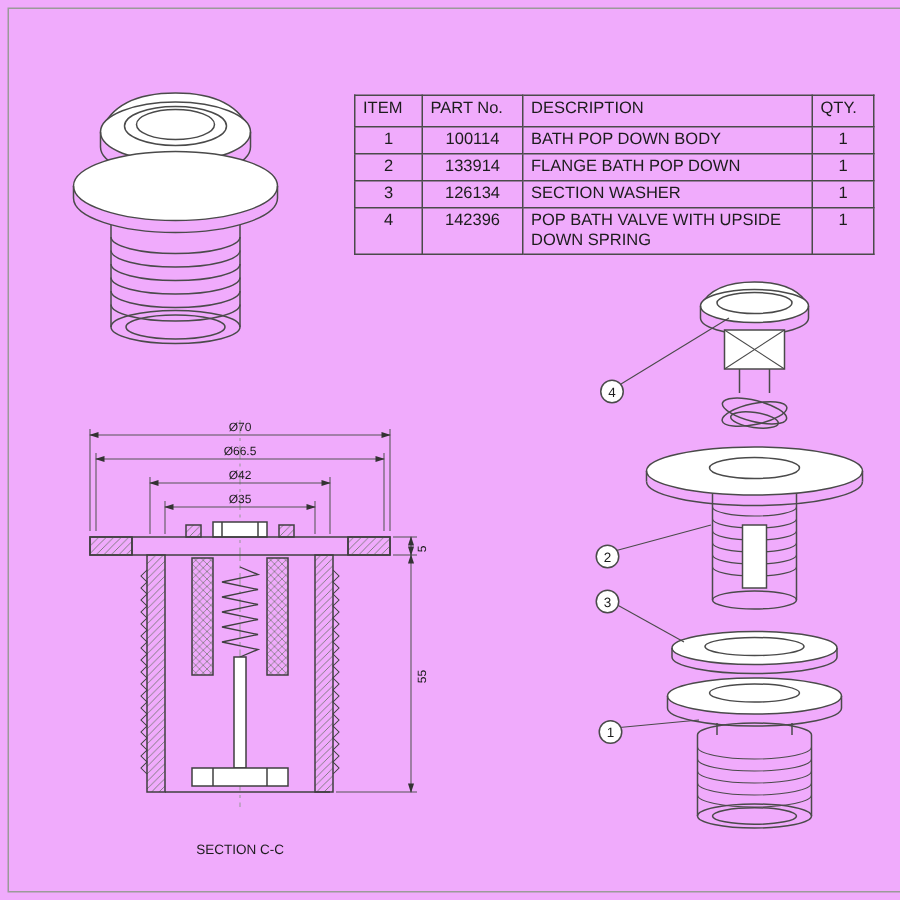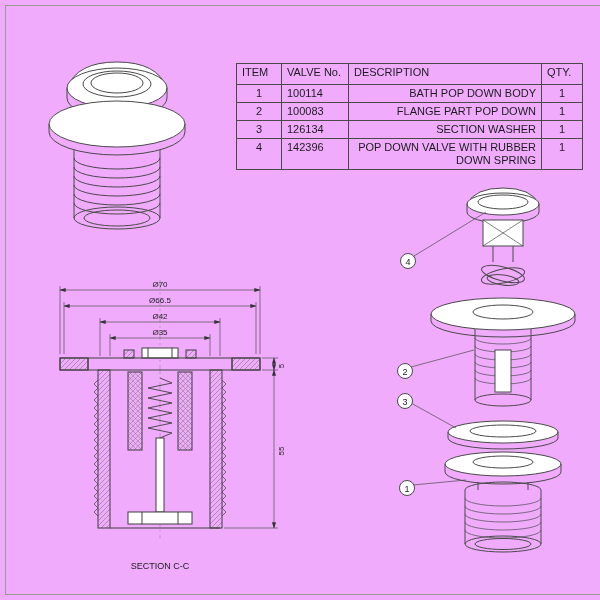--- a/index.html
+++ b/index.html
@@ -35,22 +35,22 @@
   .parts-table th, .parts-table td {
     border: 1px solid #4a4a4a;
     font-weight: normal;
     padding: 2px 5px;
     line-height: 13px;
     vertical-align: top;
     overflow: hidden;
   }
   .parts-table th { text-align: left; height: 16px; }
   .col-item  { width: 34px; text-align: center; }
-  .col-part  { width: 56px; text-align: left; }
-  .col-desc  { width: 182px; text-align: right; }
+  .col-part  { width: 56px; text-align: center; }
+  .col-desc  { width: 182px; text-align: left; }
   .col-qty   { width: 30px; text-align: center; }
   td.col-qty { text-align: center; }
   
   .view { position: absolute; }
   .iso-view      { left: 22px;  top: 36px;  }
   .section-view  { left: 28px;  top: 276px; }
   .exploded-view { left: 368px; top: 182px; }
   svg text {
     font-family: "Liberation Sans", sans-serif;
     fill: #1c1c1c;
@@ -62,48 +62,48 @@
 </head>
 <body>
 
 <div class="sheet">
   <div class="border-frame"></div>
 
   <table class="parts-table">
     <thead>
       <tr>
         <th class="col-item">ITEM</th>
-        <th class="col-part">VALVE No.</th>
+        <th class="col-part">PART No.</th>
         <th class="col-desc">DESCRIPTION</th>
         <th class="col-qty">QTY.</th>
       </tr>
     </thead>
     <tbody>
       <tr>
         <td class="col-item">1</td>
         <td class="col-part">100114</td>
         <td class="col-desc">BATH POP DOWN BODY</td>
         <td class="col-qty">1</td>
       </tr>
       <tr>
         <td class="col-item">2</td>
-        <td class="col-part">100083</td>
-        <td class="col-desc">FLANGE PART POP DOWN</td>
+        <td class="col-part">133914</td>
+        <td class="col-desc">FLANGE BATH POP DOWN</td>
         <td class="col-qty">1</td>
       </tr>
       <tr>
         <td class="col-item">3</td>
         <td class="col-part">126134</td>
         <td class="col-desc">SECTION WASHER</td>
         <td class="col-qty">1</td>
       </tr>
       <tr>
         <td class="col-item">4</td>
         <td class="col-part">142396</td>
-        <td class="col-desc">POP DOWN VALVE WITH RUBBER DOWN SPRING</td>
+        <td class="col-desc">POP BATH VALVE WITH UPSIDE DOWN SPRING</td>
         <td class="col-qty">1</td>
       </tr>
     </tbody>
   </table>
 
   <svg class="view iso-view" width="190" height="205" viewBox="0 0 190 205">
     <g stroke="#4a4a4a" stroke-width="1" fill="none">
 
       <g>
         <path d="M45,52 q10,-26 50,-26 q40,0 50,26" fill="#fff"></path>

